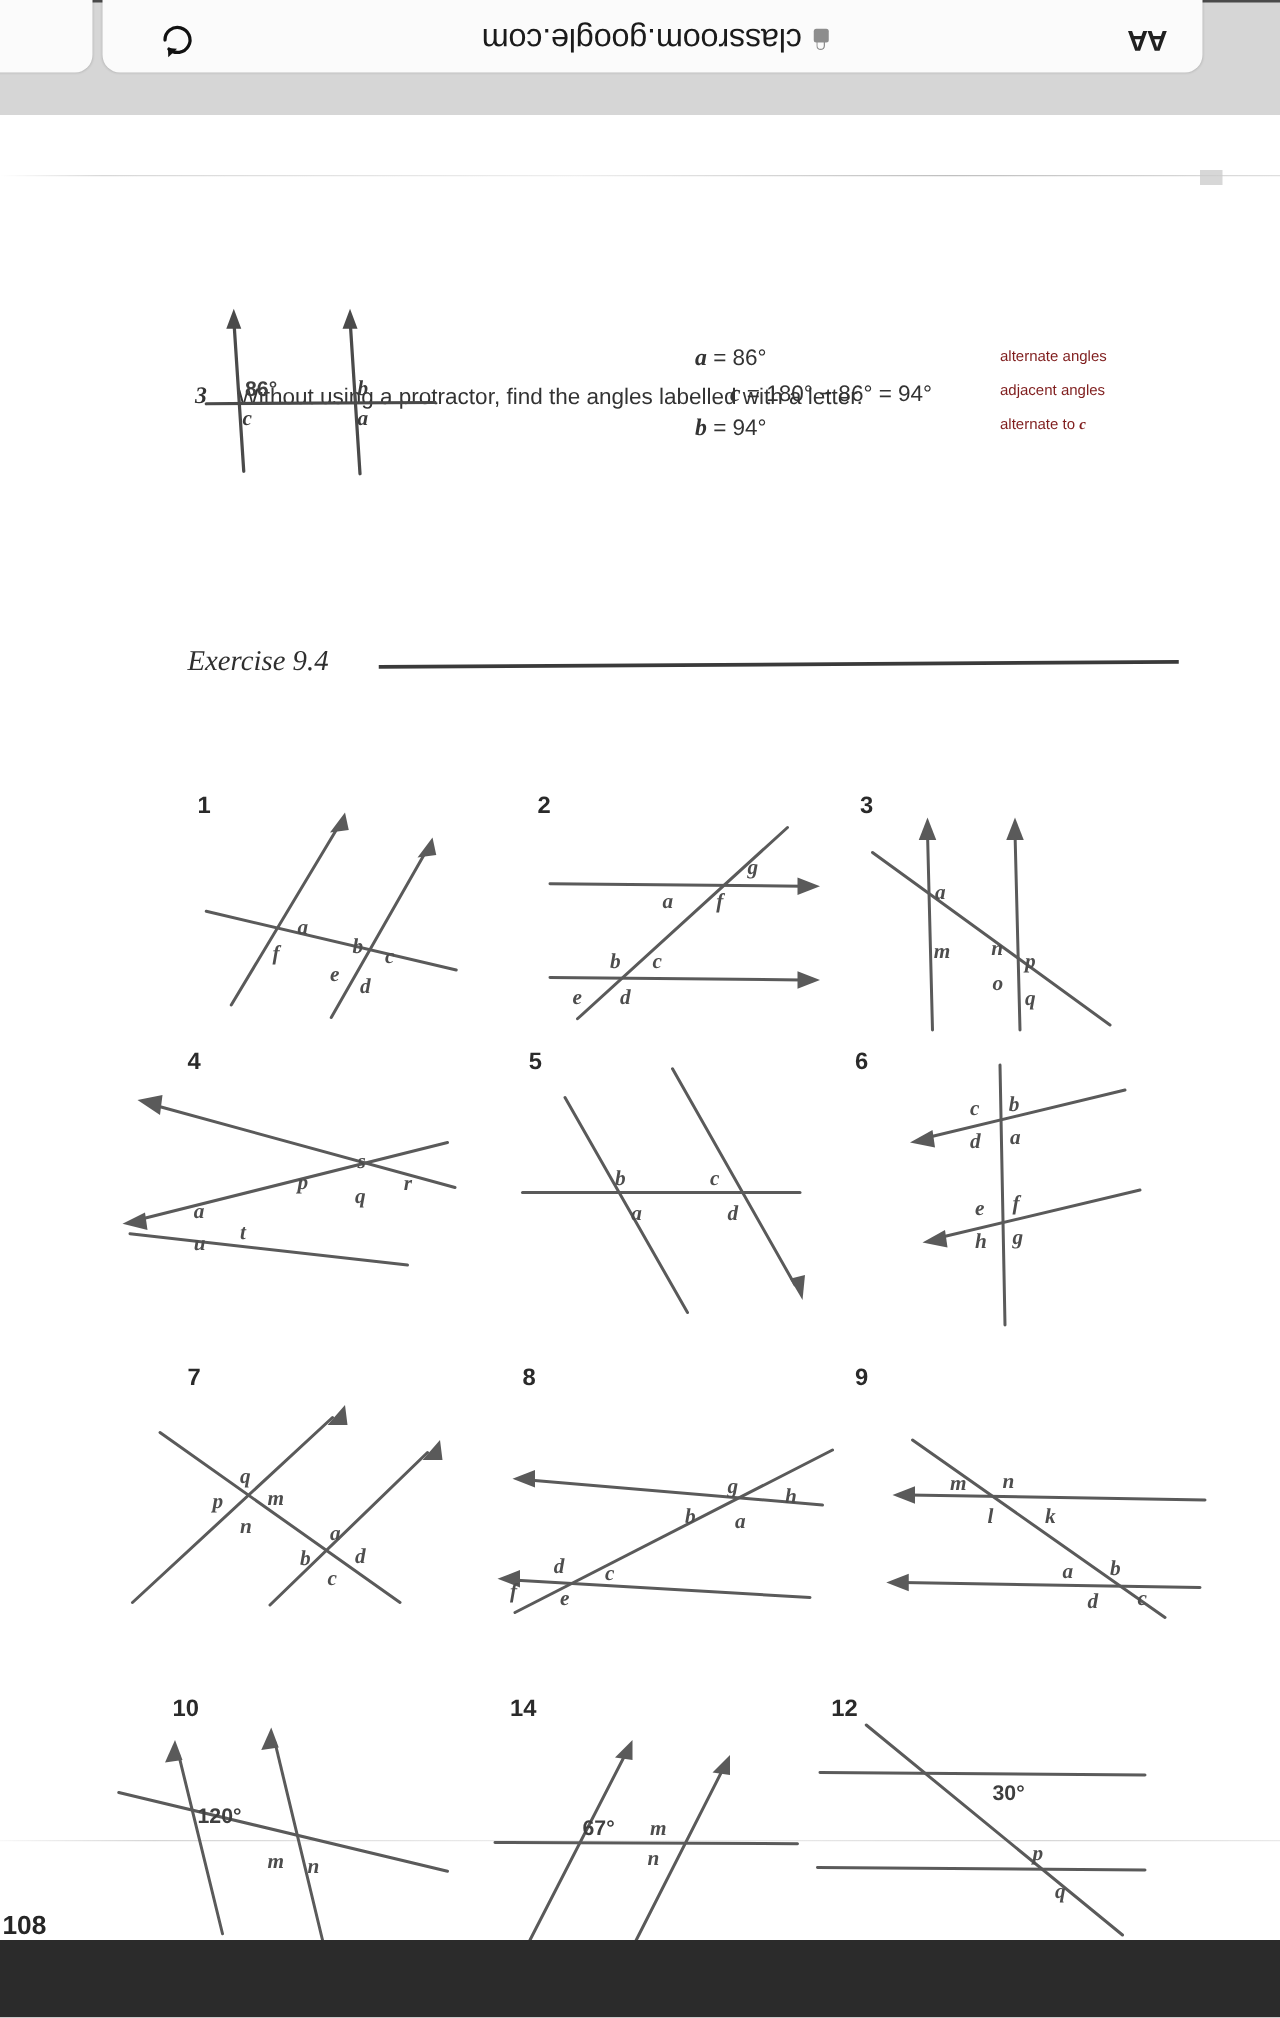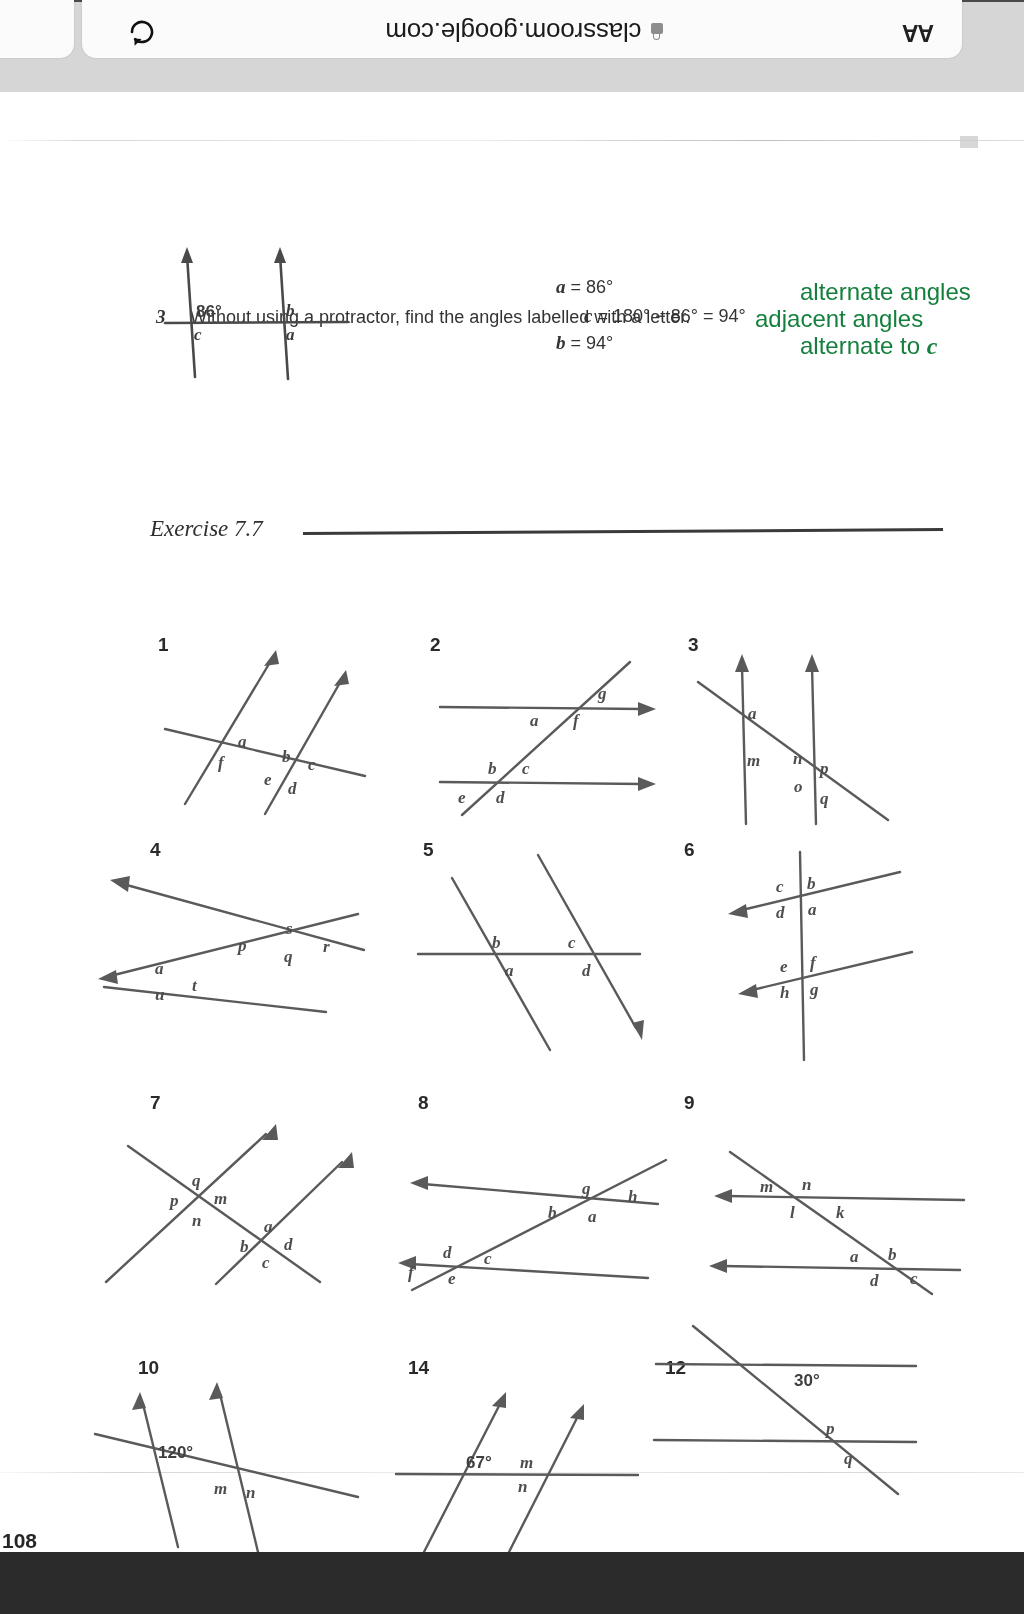--- a/index.html
+++ b/index.html
@@ -163,22 +163,22 @@
     white-space: nowrap;
   }
   .work-line i {
     font-family: "Liberation Serif", serif;
     font-style: italic;
     font-weight: 700;
     font-size: 19px;
   }
   .reason {
     position: absolute;
-    font-size: 24px;
-    color: #15803d;
+    font-size: 12px;
+    color: #7f1d1d;
     white-space: nowrap;
     font-family: "Liberation Sans", sans-serif;
   }
   .reason i {
     font-family: "Liberation Serif", serif;
     font-style: italic;
     font-weight: 700;
   }
 
   
@@ -330,24 +330,24 @@
       <text class="lbl-dark" x="126" y="79">b</text>
       <text class="lbl-dark" x="126" y="103">a</text>
     </svg>
   </div>
 
   <div class="work-line" style="left:556px; top:184px;"><i>a</i> = 86°</div>
   <div class="work-line" style="left:584px; top:213px;"><i>c</i> = 180° − 86° = 94°</div>
   <div class="work-line" style="left:556px; top:240px;"><i>b</i> = 94°</div>
 
   <div class="reason" style="left:800px; top:186px;">alternate angles</div>
-  <div class="reason" style="left:755px; top:213px;">adjacent angles</div>
+  <div class="reason" style="left:800px; top:213px;">adjacent angles</div>
   <div class="reason" style="left:800px; top:240px;">alternate to <i>c</i></div>
 
-  <div id="ex-title">Exercise 7.7</div>
+  <div id="ex-title">Exercise 9.4</div>
   <div id="ex-rule"></div>
 
   <div class="prob-num" style="left:158px; top:542px;">1</div>
   <div class="diagram" style="left:160px; top:552px;">
     <svg width="230" height="170" viewBox="0 0 230 170">
       <line class="dline" x1="5" y1="85" x2="205" y2="132"></line>
       <line class="dline" x1="25" y1="160" x2="112" y2="15"></line>
       <path d="M116 6 L104 22 L119 20 Z" fill="#5a5a5a"></path>
       <line class="dline" x1="105" y1="170" x2="182" y2="35"></line>
       <path d="M186 26 L174 42 L189 40 Z" fill="#5a5a5a"></path>
@@ -526,21 +526,21 @@
       <line class="dline" x1="120" y1="180" x2="190" y2="42"></line>
       <path d="M196 30 L182 44 L196 46 Z" fill="#5a5a5a"></path>
       <line class="dline" x1="8" y1="100" x2="250" y2="101"></line>
       <text class="ang" x="78" y="94">67°</text>
       <text class="lbl" x="132" y="94">m</text>
       <text class="lbl" x="130" y="118">n</text>
     </svg>
   </div>
 
   <div class="prob-num" style="left:665px; top:1265px;">12</div>
-  <div class="diagram" style="left:648px; top:1234px;">
+  <div class="diagram" style="left:648px; top:1288px;">
     <svg width="310" height="180" viewBox="0 0 310 180">
       <line class="dline" x1="8" y1="38" x2="268" y2="40"></line>
       <line class="dline" x1="6" y1="114" x2="268" y2="116"></line>
       <line class="dline" x1="45" y1="0" x2="250" y2="168"></line>
       <text class="ang" x="146" y="60">30°</text>
       <text class="lbl" x="178" y="108">p</text>
       <text class="lbl" x="196" y="138">q</text>
     </svg>
   </div>
 

